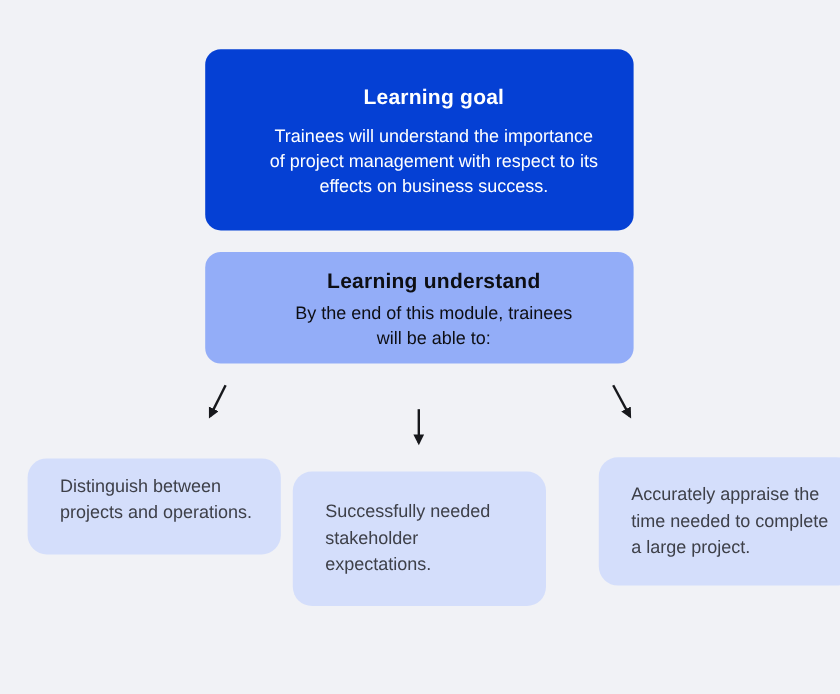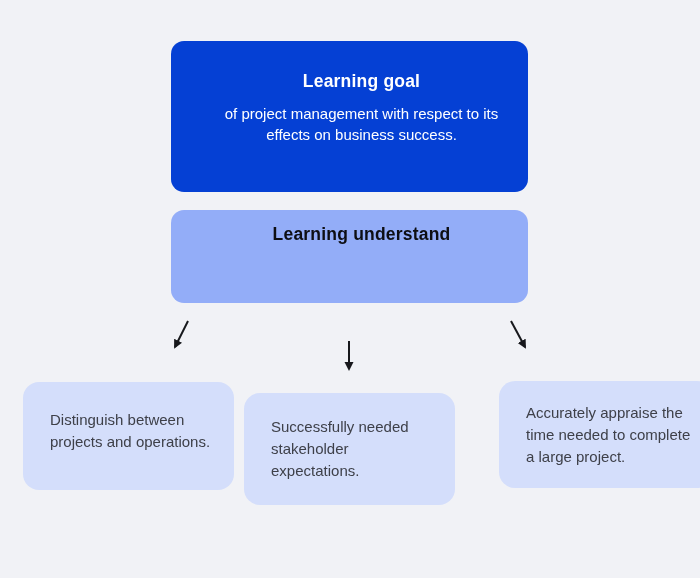--- a/index.html
+++ b/index.html
@@ -50,39 +50,44 @@
   .outcome-box {
     position: absolute;
     background: var(--outcome-bg, #d4defb);
     color: var(--outcome-text, #3e4049);
     border-radius: 16px;
     display: flex; flex-direction: column; justify-content: center;
     padding: 0 20px 0 27px;
     font-size: 15px; line-height: 22px;
     text-align: left;
   }
-  .outcome-1 { left: 23px;  top: 382px; width: 211px; height: 108px; padding-bottom: 10px; }
+  .outcome-1 { left: 23px;  top: 382px; width: 211px; height: 80px; padding-bottom: 10px; }
   .outcome-2 { left: 244px; top: 393px; width: 211px; height: 112px; }
   .outcome-3 { left: 465px; top: 381px; width: 214px; height: 107px; margin-left: 34px; }
 </style>
 </head>
 <body>
 
 <div class="canvas">
 
   <div class="box goal-box">
     <div class="box-title">Learning goal</div>
     <div class="box-body">
+      <div>Trainees will understand the importance</div>
       <div>of project management with respect to its</div>
       <div>effects on business success.</div>
     </div>
   </div>
 
   <div class="box objectives-box">
     <div class="box-title">Learning understand</div>
+    <div class="box-body">
+      <div>By the end of this module, trainees</div>
+      <div>will be able to:</div>
+    </div>
   </div>
 
   <svg class="arrows-layer" width="700" height="578" viewBox="0 0 700 578" xmlns="http://www.w3.org/2000/svg">
     <defs>
       <marker id="ah" markerWidth="10" markerHeight="10" refX="7" refY="4.5" orient="auto" markerUnits="userSpaceOnUse">
         <path d="M0,0 L9,4.5 L0,9 Z" fill="var(--arrow, #17181c)"></path>
       </marker>
     </defs>
     <g stroke="var(--arrow, #17181c)" stroke-width="2" fill="none">
       <line x1="188" y1="321" x2="175" y2="347" marker-end="url(#ah)"></line>

